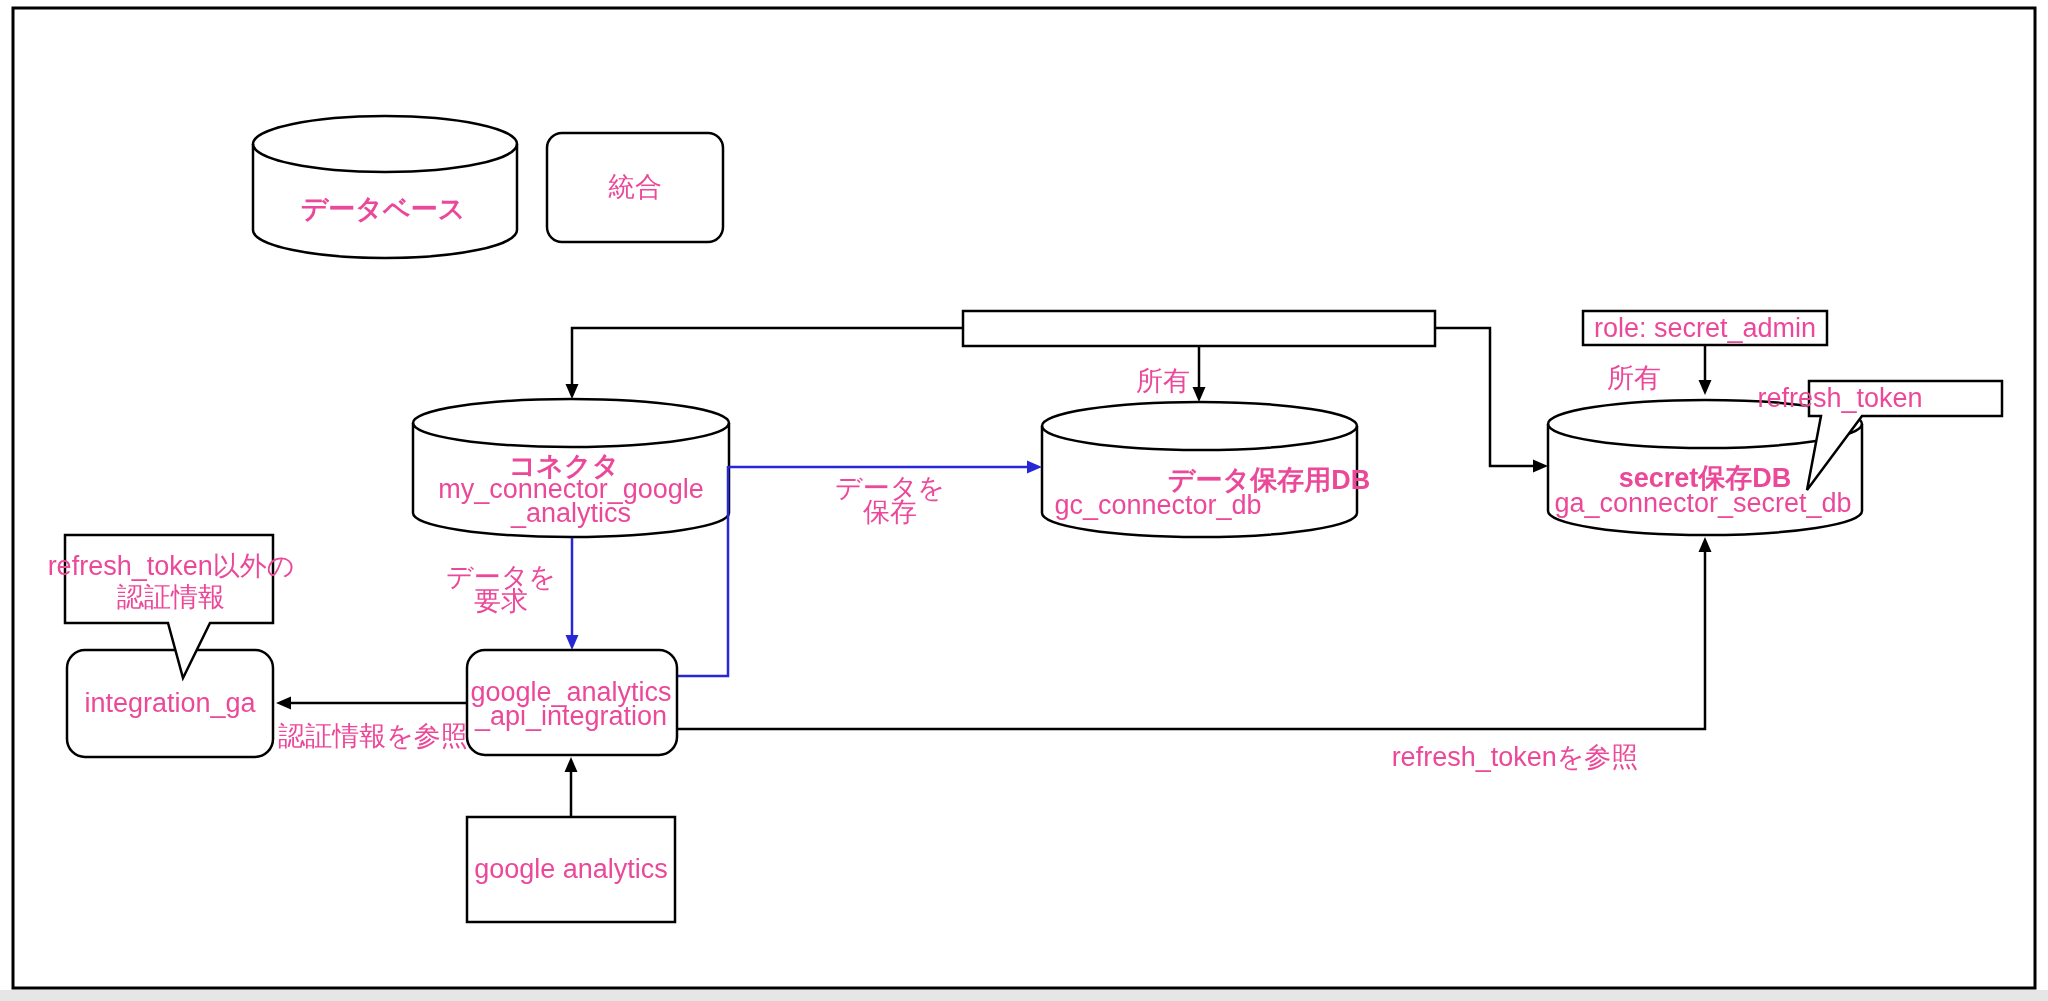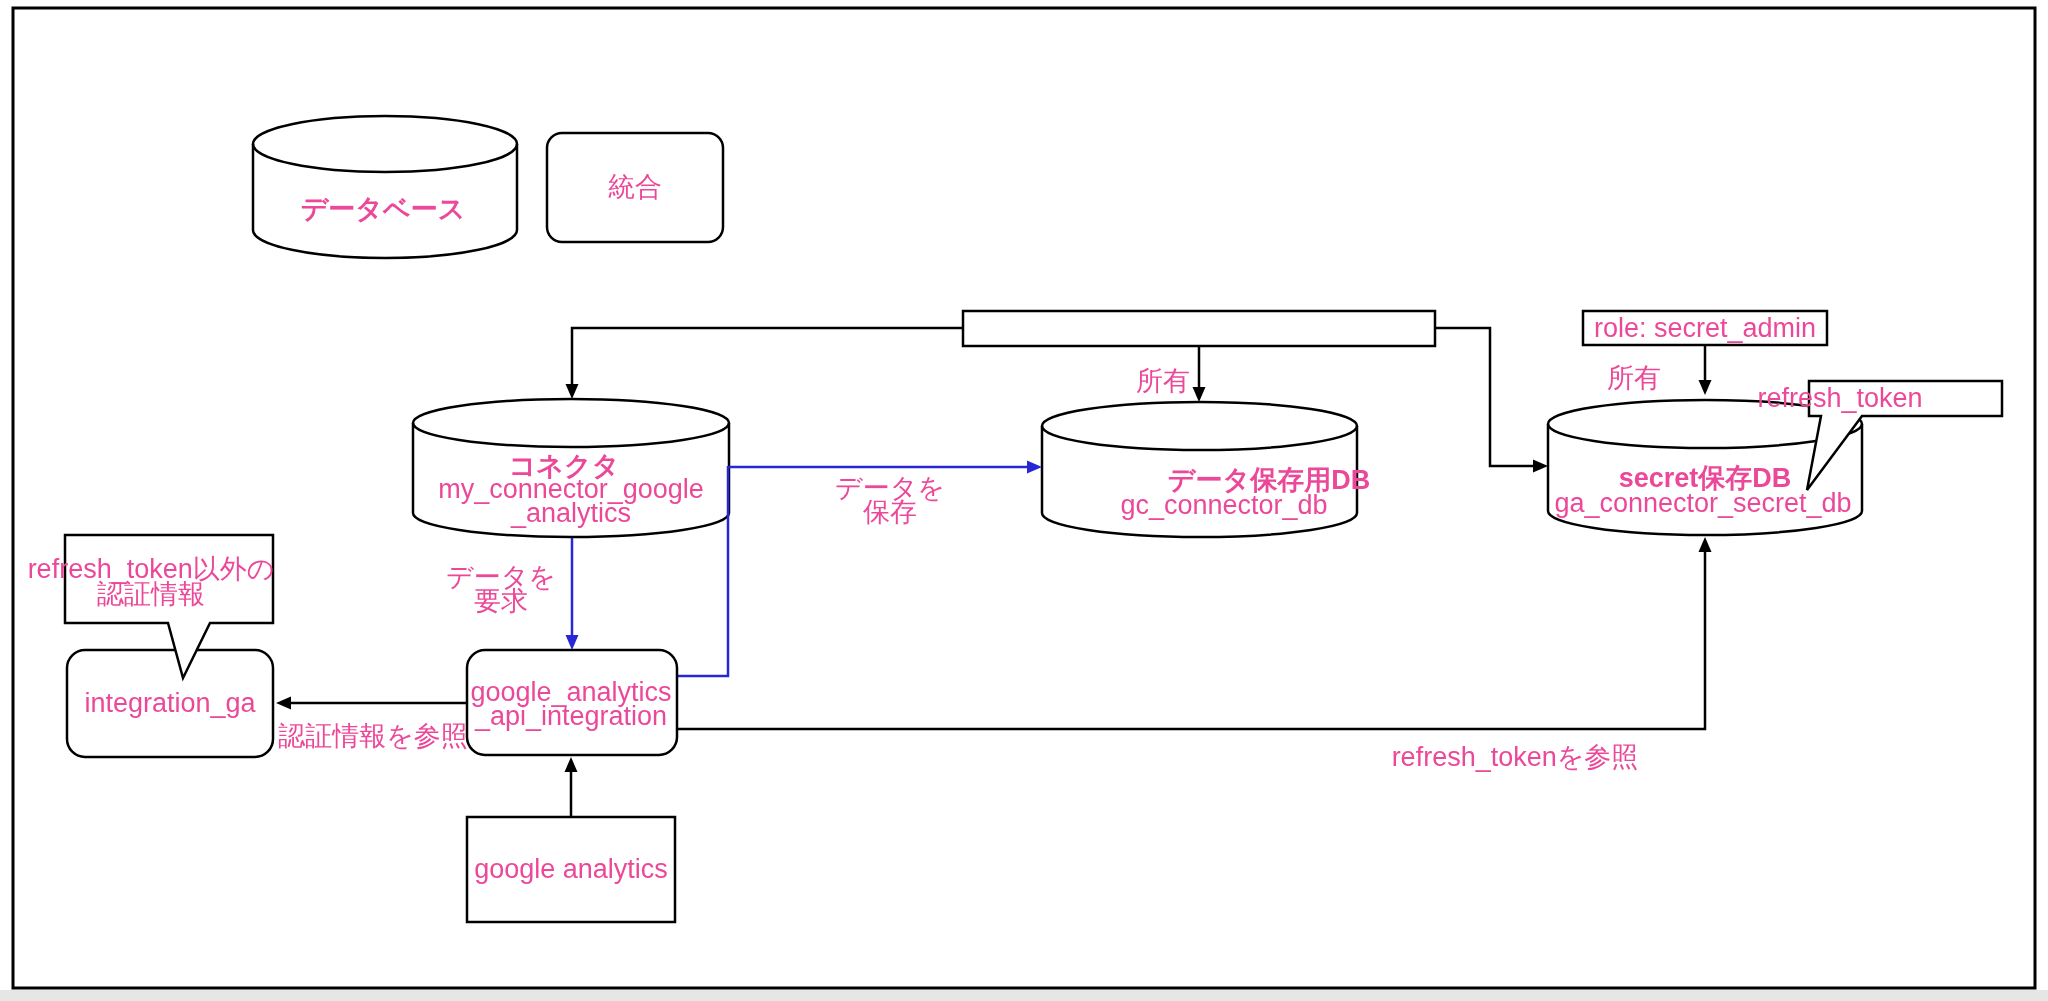--- a/index.html
+++ b/index.html
@@ -105,31 +105,31 @@
   <div class="lbl bold" style="left:383px;top:209px">データベース</div>
   <div class="lbl" style="left:635px;top:187px">統合</div>
 
   <div class="lbl" style="left:1705px;top:328px">role: secret_admin</div>
 
   <div class="lbl bold" style="left:564px;top:466px">コネクタ</div>
   <div class="lbl" style="left:571px;top:501px">my_connector_google
 _analytics</div>
 
   <div class="lbl bold" style="left:1269px;top:480px">データ保存用DB</div>
-  <div class="lbl" style="left:1224px;top:505px">gc_connector_db</div>
+  <div class="lbl" style="left:1158px;top:505px">gc_connector_db</div>
 
   <div class="lbl bold" style="left:1705px;top:478px">secret保存DB</div>
   <div class="lbl" style="left:1703px;top:503px">ga_connector_secret_db</div>
 
   <div class="lbl" style="left:170px;top:703px">integration_ga</div>
   <div class="lbl" style="left:571px;top:704px">google_analytics
 _api_integration</div>
   <div class="lbl" style="left:571px;top:869px">google analytics</div>
 
-  <div class="lbl" style="left:151px;top:582px;line-height:25px">refresh_token以外の
+  <div class="lbl" style="left:171px;top:582px;line-height:31px">refresh_token以外の
 認証情報</div>
   <div class="lbl" style="left:1840px;top:398px">refresh_token</div>
 
   <div class="lbl" style="left:1163px;top:381px">所有</div>
   <div class="lbl" style="left:1634px;top:378px">所有</div>
   <div class="lbl" style="left:890px;top:500px">データを
 保存</div>
   <div class="lbl" style="left:501px;top:589px">データを
 要求</div>
   <div class="lbl" style="left:373px;top:736px">認証情報を参照</div>

